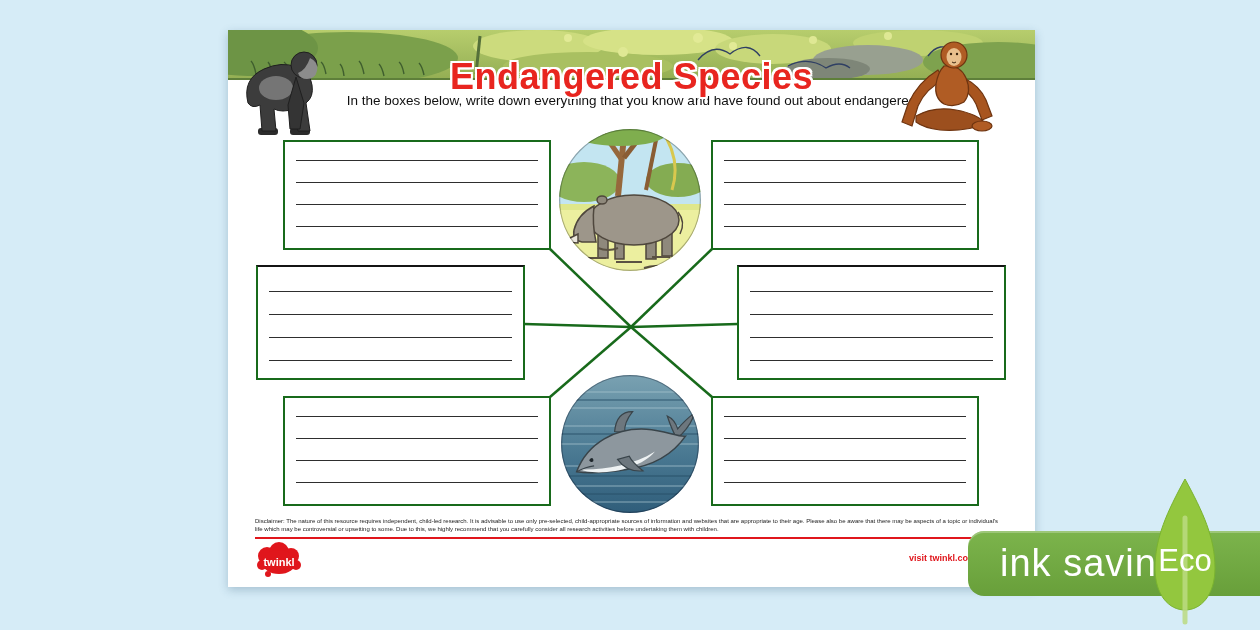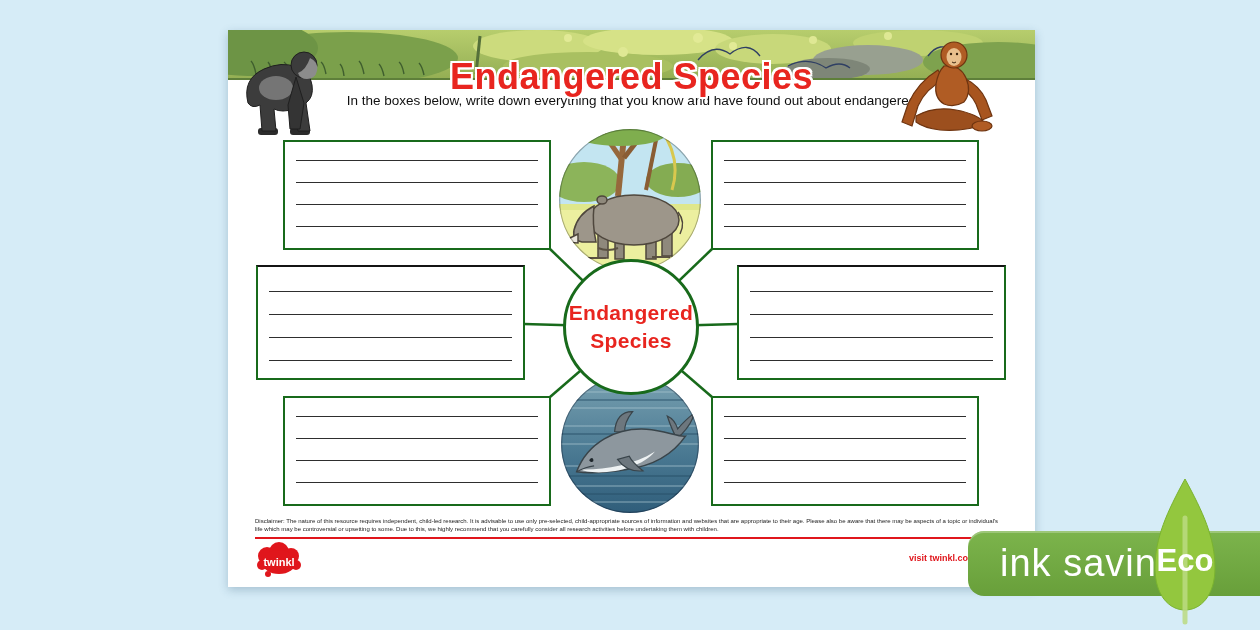--- a/index.html
+++ b/index.html
@@ -23,21 +23,21 @@
   .circle-img{position:absolute;z-index:2;border-radius:50%}
   .center-circle{position:absolute;left:335px;top:229px;width:136px;height:136px;border-radius:50%;background:#fff;border:3px solid #186a1b;z-index:3;
     display:flex;flex-direction:column;align-items:center;justify-content:center;color:#e8251f;font-weight:bold;font-size:21px;line-height:28px;letter-spacing:.3px}
   .disclaimer{position:absolute;left:27px;top:487px;width:751px;font-size:6px;line-height:8px;color:#1c1c1c;z-index:4}
   .redline{position:absolute;left:27px;top:507px;width:751px;height:2px;background:#e0161c;z-index:4}
   .logo{position:absolute;left:26px;top:512px;z-index:4;cursor:pointer}
   .visit{position:absolute;left:640px;top:523px;width:108px;text-align:right;font-size:9px;font-weight:bold;color:#e0161c;z-index:4;cursor:pointer}
   .badge-bar{position:absolute;left:968px;top:531px;width:292px;height:65px;background:linear-gradient(#7cb44c,#689f3a);border-radius:16px 0 0 16px;z-index:10;display:flex;align-items:center;box-shadow:inset 0 2px 0 rgba(255,255,255,.25)}
   .badge-bar .ink{color:#fff;font-size:38px;padding-left:32px;letter-spacing:1px;white-space:nowrap}
   .leaf{position:absolute;left:1143px;top:476px;z-index:11}
-  .eco{position:absolute;left:1150px;top:543px;width:70px;text-align:center;color:#fff;font-weight:bold;font-size:31px;z-index:12}
+  .eco{position:absolute;left:1150px;top:543px;width:70px;text-align:center;color:#fff;font-weight:normal;font-size:31px;z-index:12}
 </style>
 </head>
 <body>
 
 <div class="worksheet">
 
   <div class="banner">
     <svg width="807" height="50" viewBox="0 0 807 50" preserveAspectRatio="none">
       <defs>
         <linearGradient id="bg1" x1="0" y1="0" x2="0" y2="1">
@@ -236,24 +236,20 @@
         <path d="M14,92 C28,64 58,52 88,57 C106,60 118,68 126,68 C114,82 94,94 64,95 C42,96 26,95 14,92 Z" fill="#8d979e" stroke="#39444a" stroke-width="1.5"></path>
         <path d="M18,90 C40,93 70,92 94,80 C82,92 58,97 36,95 C27,94 21,92 18,90 Z" fill="#eef2f3" stroke="none"></path>
         <path d="M56,84 Q64,98 80,98 Q70,88 68,82 Z" fill="#6d777e" stroke="#39444a" stroke-width="1.2"></path>
         <circle cx="30" cy="82" r="2" fill="#1e262b"></circle>
         <path d="M14,92 q10,-4 18,-4" fill="none" stroke="#39444a" stroke-width="1.2"></path>
       </g>
       <circle cx="70" cy="70" r="68.5" fill="none" stroke="rgba(0,0,20,.3)" stroke-width="1.5"></circle>
     </g>
   </svg>
 
-  <div class="center-circle">
-    <div>Endangered</div>
-    <div>Species</div>
-  </div>
 
   <div class="disclaimer">Disclaimer: The nature of this resource requires independent, child-led research. It is advisable to use only pre-selected, child-appropriate sources of information and websites that are appropriate to their age. Please also be aware that there may be aspects of a topic or individual's life which may be controversial or upsetting to some. Due to this, we highly recommend that you carefully consider all research activities before undertaking them with children.</div>
   <div class="redline"></div>
 
   <svg class="logo" width="50" height="40" viewBox="0 0 50 40">
     <g fill="#e0161c">
       <circle cx="13" cy="14" r="9"></circle>
         <circle cx="25" cy="10" r="10"></circle>
         <circle cx="37" cy="14" r="8"></circle>
       <ellipse cx="25" cy="20" rx="17" ry="12"></ellipse>

